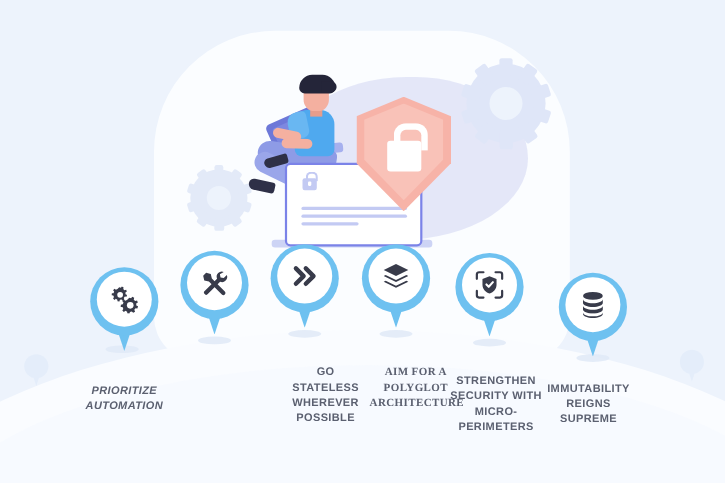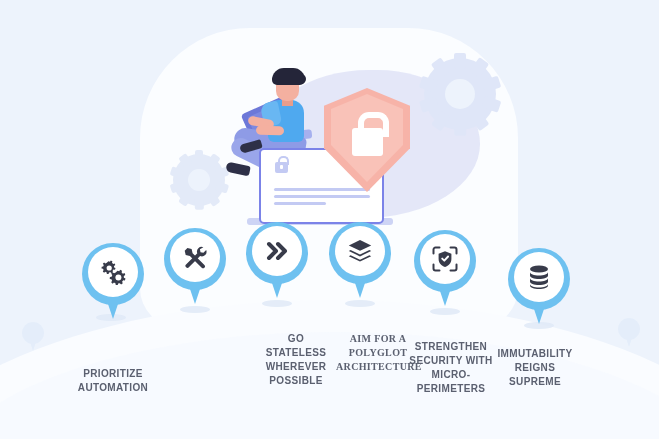--- a/index.html
+++ b/index.html
@@ -306,19 +306,19 @@
         <path d="M3 8v3.4c0 2 4 3.6 9 3.6s9-1.6 9-3.6V8c0 2-4 3.6-9 3.6S3 10 3 8z"></path>
         <path d="M3 14v3.4c0 2 4 3.6 9 3.6s9-1.6 9-3.6V14c0 2-4 3.6-9 3.6S3 16 3 14z"></path>
         <path d="M3 20v1.4c0 2 4 3.6 9 3.6s9-1.6 9-3.6V20c0 2-4 3.6-9 3.6S3 22 3 20z"></path>
         <rect x="7.5" y="9.2" width="9" height="1.3" rx=".6" fill="#fff"></rect>
         <rect x="7.5" y="15.2" width="9" height="1.3" rx=".6" fill="#fff"></rect>
         <rect x="7.5" y="21.2" width="9" height="1.3" rx=".6" fill="#fff"></rect>
       </svg>
     </div>
   </div>
 
-  <div class="label" style="left:62px;top:367px;width:102px;">PRIORITIZE AUTOMATION</div>
+  <div class="label" style="left:62px;top:349px;width:102px;font-style:italic;">PRIORITIZE AUTOMATION</div>
   <div class="label" style="left:241px;top:332px;width:74px;margin-left:18px;">GO STATELESS WHEREVER POSSIBLE</div>
   <div class="label" style="left:336px;top:332px;width:84px;font-family:Liberation Serif, serif;">AIM FOR A POLYGLOT ARCHITECTURE</div>
   <div class="label" style="left:409px;top:340px;width:84px;">STRENGTHEN SECURITY WITH MICRO-PERIMETERS</div>
   <div class="label" style="left:489px;top:347px;width:92px;">IMMUTABILITY REIGNS SUPREME</div>
 
 </div>
 
 </body></html>

